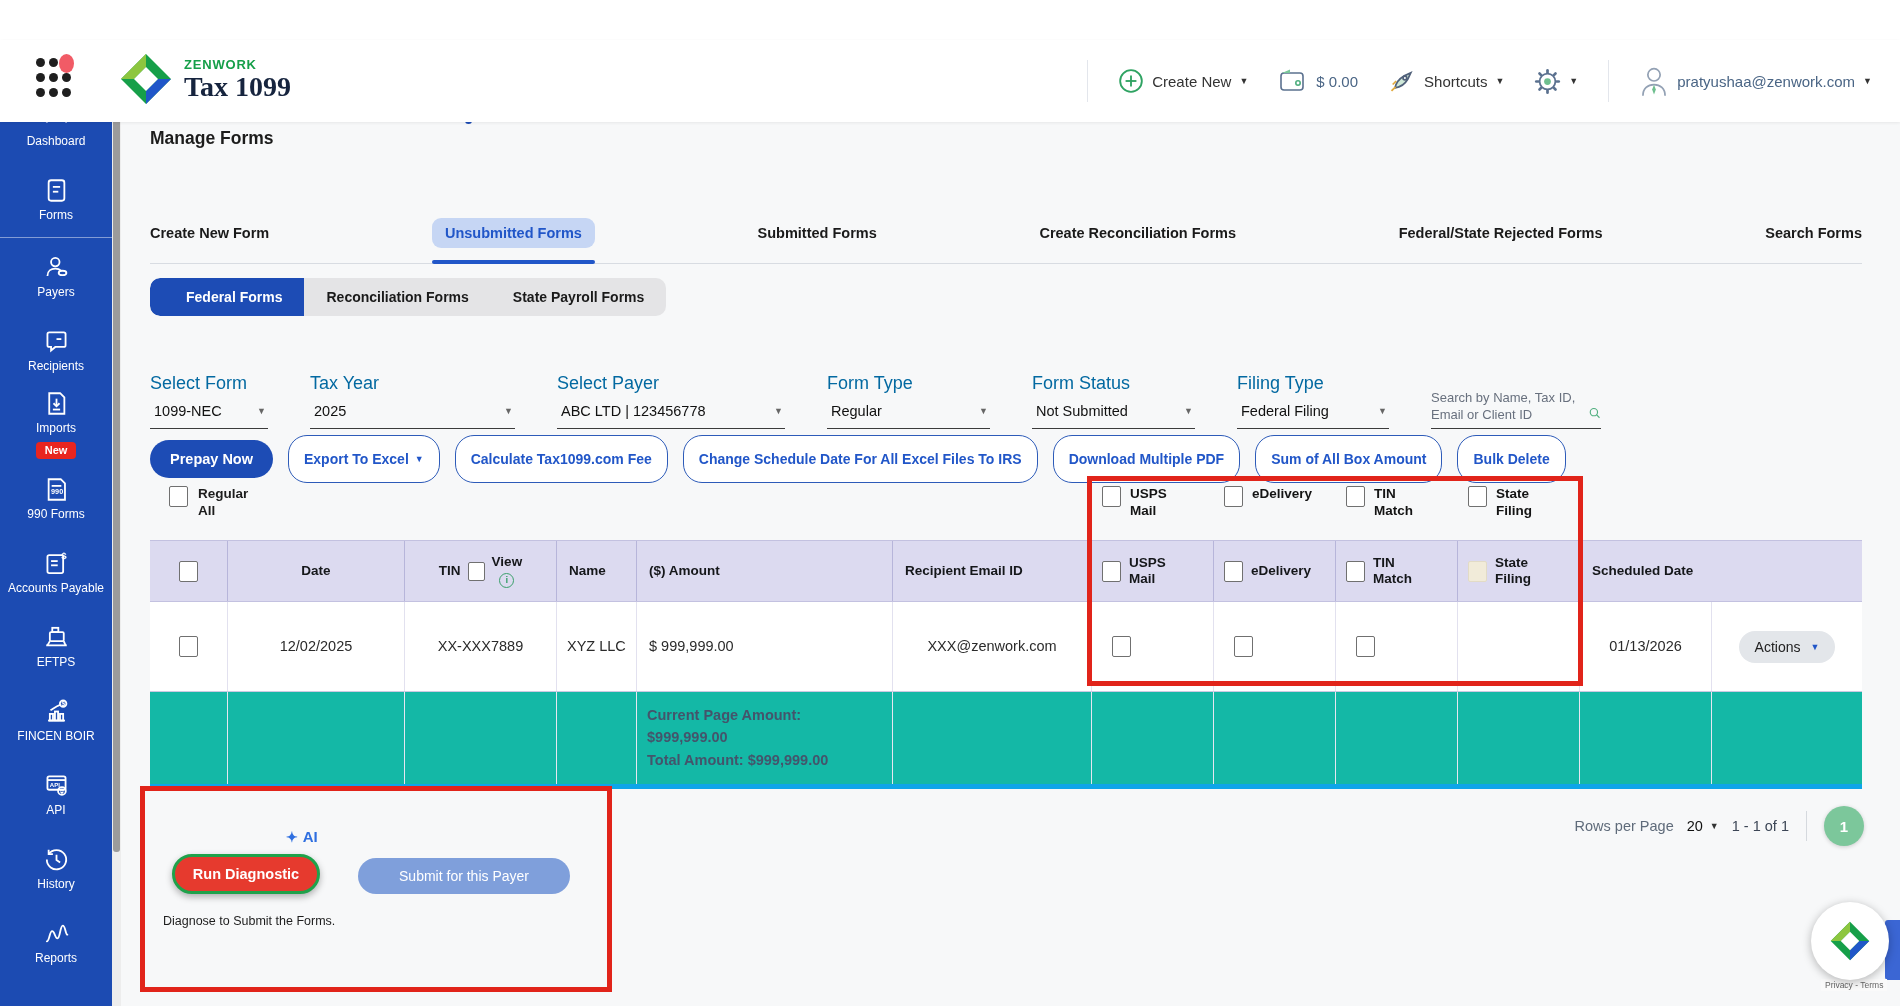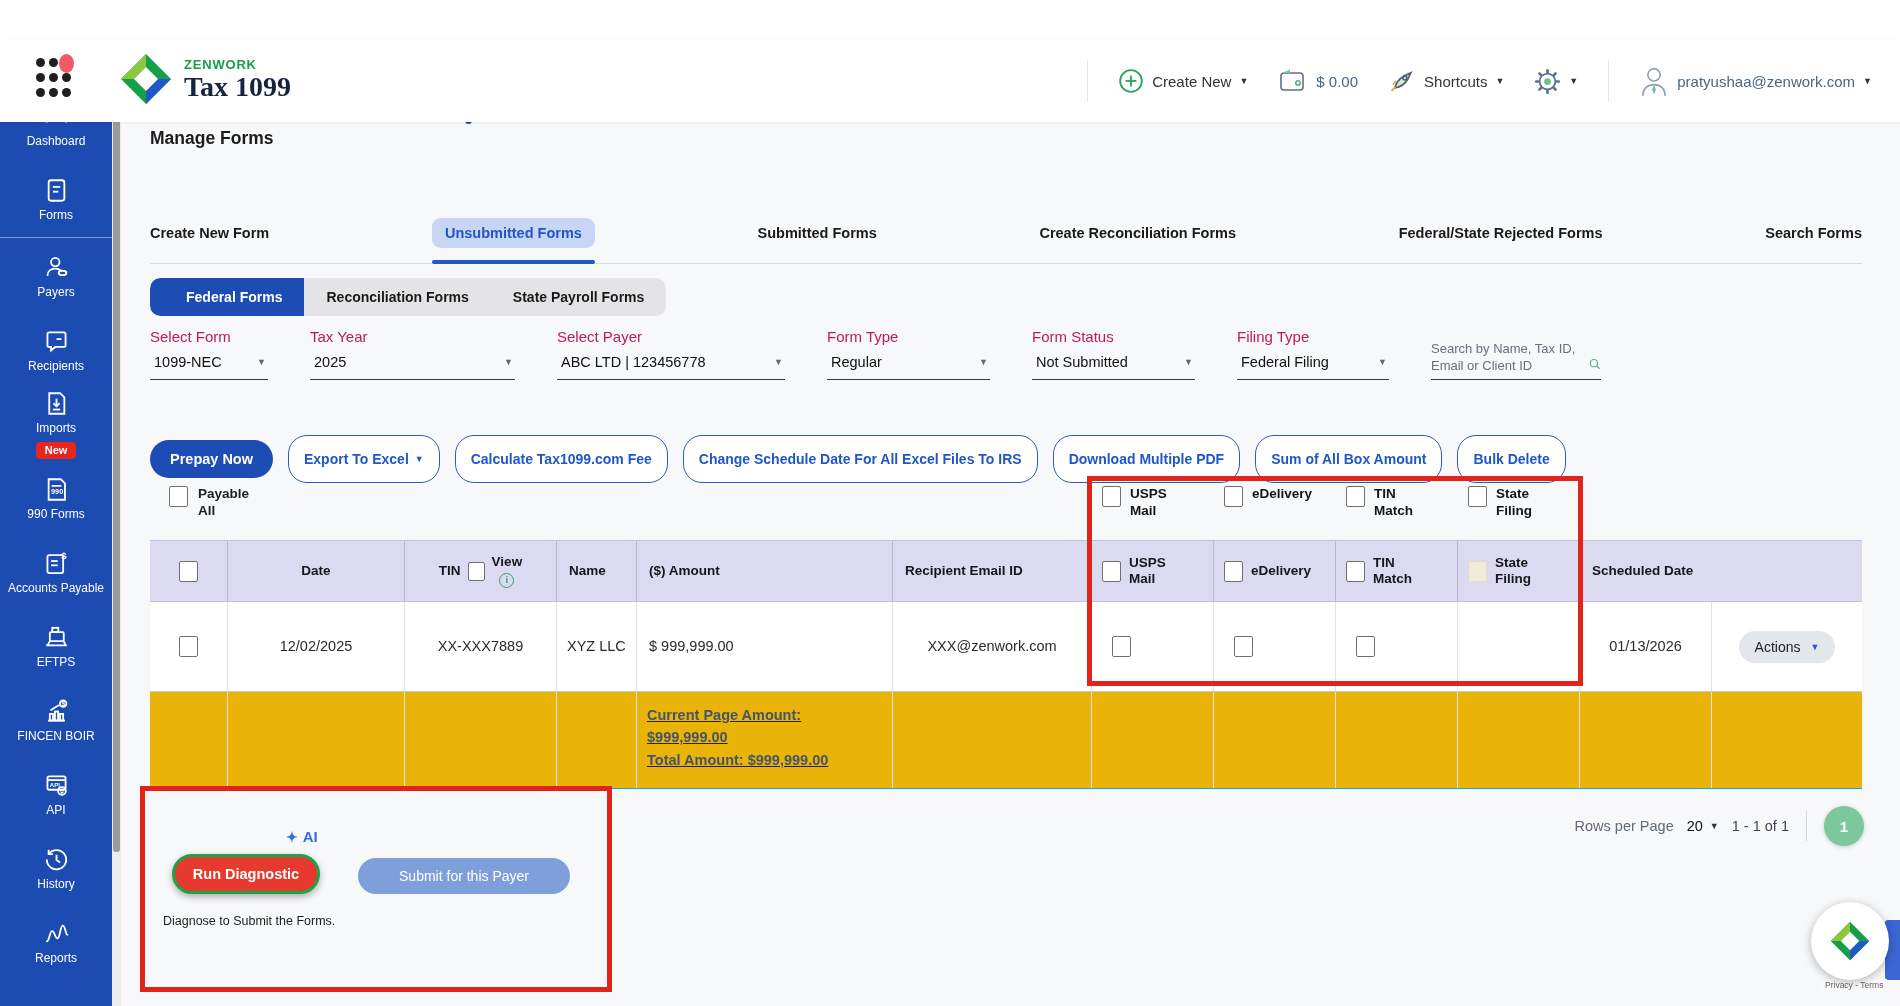--- a/index.html
+++ b/index.html
@@ -52,21 +52,21 @@
   .tab.active::after { content:""; position:absolute; left:0; right:0; bottom:-16px; height:4px; background:#2156c8; border-radius:2px; }
 
   
   #subtabs { position:absolute; left:29px; top:196px; display:inline-flex; background:#e4e4e6; border-radius:10px; overflow:hidden; }
   .subtab { padding:11px 22px; font-size:14px; font-weight:bold; color:#1a1a1a; cursor:pointer; }
   .subtab.active { background:#1d4cb5; color:#fff; border-radius:10px 0 0 10px;padding-left:36px; }
 
   
   #filters { position:absolute; left:29px; top:246px; display:flex; gap:42px; }
   .filter { display:flex; flex-direction:column; }
-  .filter .flabel { font-size:15px; color:#be185d; margin-bottom:4px; }
+  .filter .flabel { font-size:18px; color:#0369a1; margin-bottom:4px;margin-top:45px; }
   .filter .fval { display:flex; align-items:center; justify-content:space-between; font-size:14.5px; color:#111; padding:5px 2px 9px 4px; border-bottom:1.5px solid #3b3b3b; cursor:pointer; }
   .filter .fval .caret { color:#666; }
   #search-box { width:170px; display:flex; align-items:flex-end; gap:4px; border-bottom:1.5px solid #3b3b3b; padding-bottom:4px; cursor:text; }
   #search-box .ph { font-size:13px; color:#68707e; line-height:1.35; }
 
   
   #actionbar { position:absolute; left:29px; top:353px; display:flex; gap:15px; align-items:center; }
   .btn-outline { border:1.5px solid #2d5bb9; color:#2156c8; background:#fff; border-radius:19px; padding:15px 15px; font-size:14px; font-weight:600; cursor:pointer; white-space:nowrap; display:flex; align-items:center; gap:6px; }
   .btn-outline .caret { color:#2156c8; }
   .btn-solid { background:#1d4cb5; color:#fff; border:none; border-radius:19px; padding:11px 20px; font-size:14.5px; font-weight:bold; cursor:pointer; white-space:nowrap; }
@@ -88,21 +88,21 @@
   #thead { background:#dcdaf0; border-top:1px solid #c3c1e0; border-bottom:1px solid #c3c1e0; height:62px; }
   .th { border-right:1px solid #b7b5da; display:flex; align-items:center; padding:0 12px; font-size:13.5px; font-weight:bold; color:#15171a; line-height:1.2; }
   .th:last-child { border-right:none; }
   .th.center { justify-content:center; padding:0 4px; }
   .th .lblw { width:62px; }
   .info-i { width:15px; height:15px; border:1.5px solid #3aa06b; color:#3aa06b; border-radius:50%; font-size:9.5px; display:flex; align-items:center; justify-content:center; font-weight:bold; margin-top:2px; }
   #trow { background:#fff; height:90px; border-bottom:1px solid #cbc9e2; }
   .td { border-right:1px solid #e2e1ef; display:flex; align-items:center; font-size:14.5px; color:#2b2b2b; padding:0 12px; line-height:1.3; }
   .td:last-child { border-right:none; }
   .td.center { justify-content:center; padding:0 4px; }
-  #tsummary { background:#eab308; height:97px; border-bottom:1px solid #0ea5e9;text-decoration:underline; }
+  #tsummary { background:#14b8a6; height:97px; border-bottom:5px solid #0ea5e9; }
   .ts { border-right:1px solid #e7e6f1; }
   .ts:last-child { border-right:none; }
   .ts.amount { font-size:14.5px; font-weight:bold; color:#44546b; padding:12px 10px; line-height:1.55; display:block; }
   .actions-btn { background:#e3e6ea; border:none; border-radius:17px; padding:8px 16px; font-size:14px; color:#222; display:flex; gap:10px; align-items:center; cursor:pointer; }
   .actions-btn .caret { color:#2156c8; }
 
   
   .redbox { position:absolute; border:5px solid #e1241a; background:transparent; pointer-events:none; z-index:15; }
   #redbox-services { left:966px; top:394px; width:496px; height:210px; }
   #redbox-diagnostic { left:19px; top:704px; width:472px; height:206px; }
@@ -417,21 +417,21 @@
       </button>
     <button class="btn-outline">Calculate Tax1099.com Fee</button>
     <button class="btn-outline">Change Schedule Date For All Excel Files To IRS</button>
     <button class="btn-outline">Download Multiple PDF</button>
     <button class="btn-outline">Sum of All Box Amount</button>
     <button class="btn-outline">Bulk Delete</button>
   </div>
 
   <div id="select-all">
     <span class="cb"></span>
-    <span class="lbl">Payable All</span>
+    <span class="lbl">Regular All</span>
   </div>
 
   <div id="service-row">
     <div class="svc">
       <span class="cb"></span>
       <span class="lbl">USPS Mail</span>
     </div>
     <div class="svc">
       <span class="cb"></span>
       <span class="lbl">eDelivery</span>

